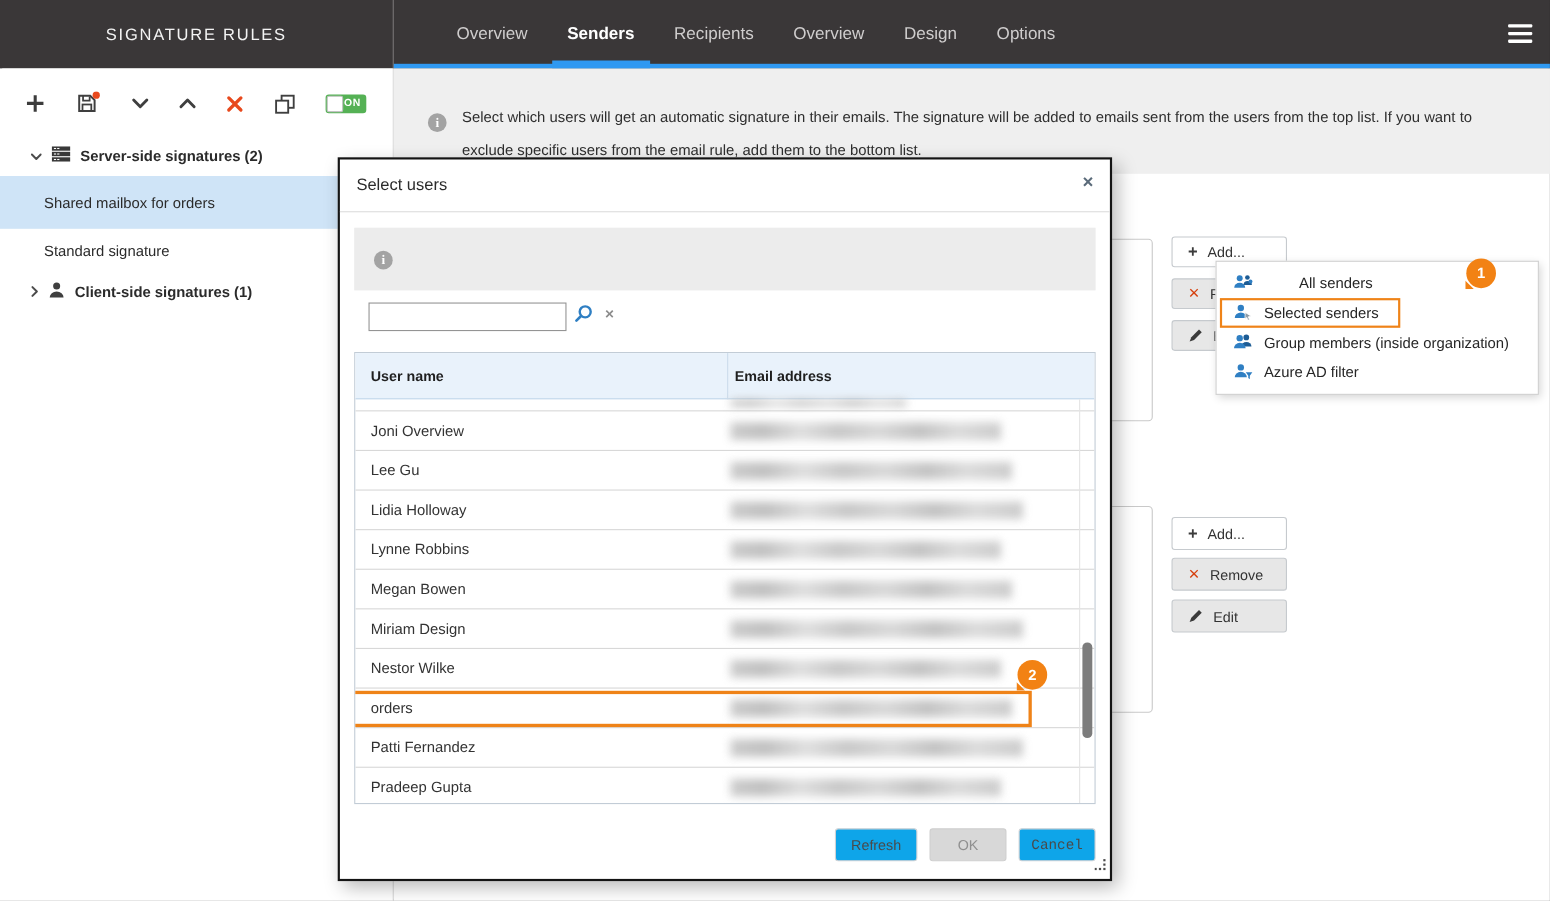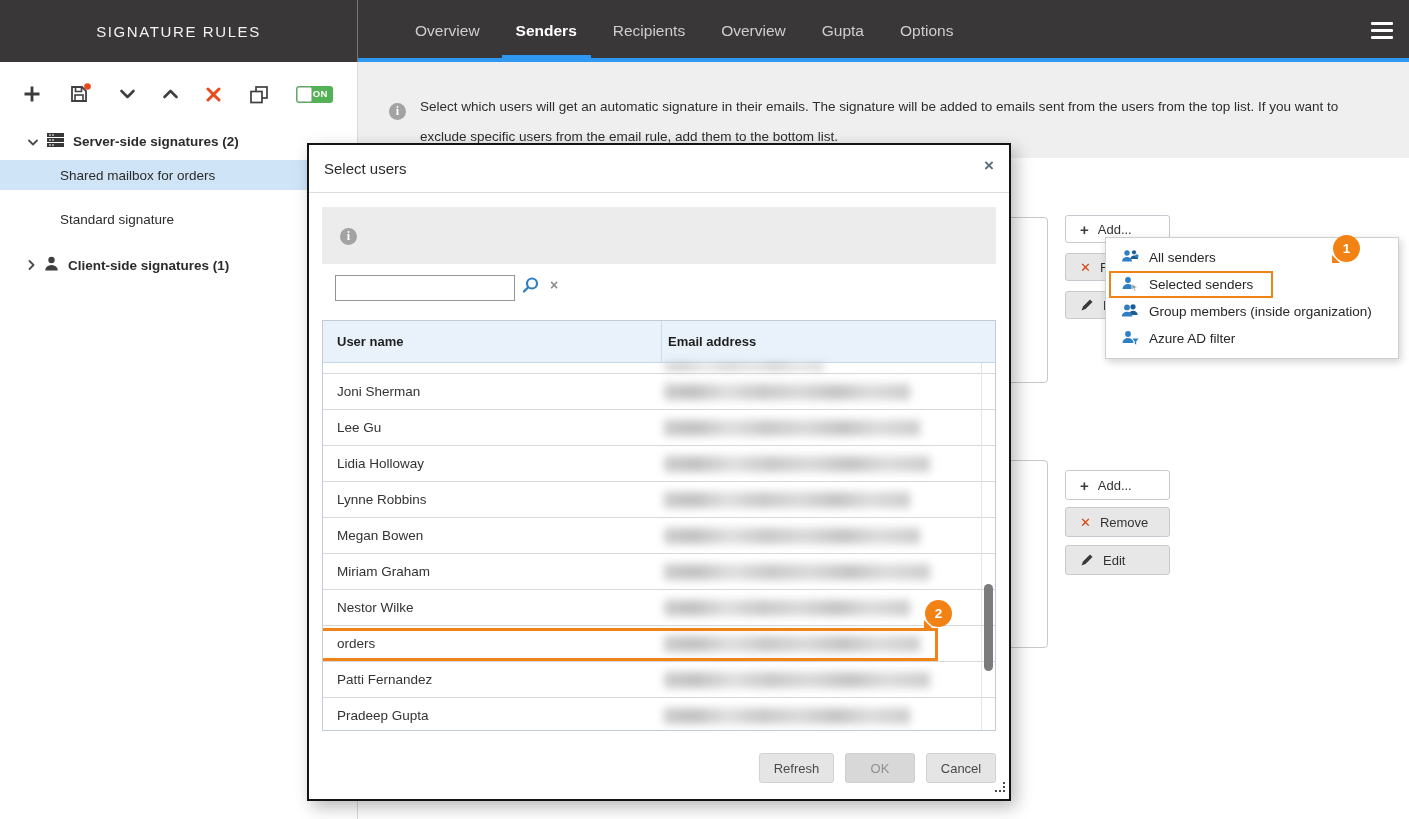--- a/index.html
+++ b/index.html
@@ -26,21 +26,21 @@
              border-right:1px solid #dadada; z-index:5; }
   .toolbar { position:absolute; left:0; top:14px; right:2px; height:36px; display:flex; align-items:center;
              justify-content:space-between; padding:0 22px; }
   .tool { position:relative; display:flex; align-items:center; justify-content:center; cursor:pointer; }
   .toggle { position:relative; width:37px; height:17px; background:#55b155; border-radius:3px; }
   .toggle .knob { position:absolute; left:1px; top:1px; width:15px; height:15px; background:#fff;
                   border:1px solid #c2c2c2; border-radius:2px; }
   .toggle .on { position:absolute; right:5px; top:2px; color:#fff; font-size:9.5px; font-weight:bold; letter-spacing:.5px;margin-left:23px; }
   .tree-row { position:absolute; left:0; right:0; display:flex; align-items:center; font-size:13.5px; color:#2b2b2b; cursor:pointer; }
   .tree-group { height:26px; padding-left:28px; font-weight:bold; gap:9px; }
-  .tree-child { height:30px; padding-left:60px; }
+  .tree-child { height:48px; padding-left:40px; }
   .tree-child.selected { background:#cfe4f7; }
 
   
   .main { position:absolute; left:358px; top:62px; right:0; bottom:0; background:#fff; }
   .info-band { position:absolute; left:0; top:0; right:0; height:96px; background:#efefef; }
   .info-icon { width:17px; height:17px; border-radius:50%; background:#a3a3a3; color:#fff; text-align:center;
                font-family:"Liberation Serif",serif; font-size:12px; font-weight:bold; line-height:17px; }
   .info-band .info-icon { position:absolute; left:31px; top:41px; }
   .info-band .text { position:absolute; left:62px; top:30px; width:962px; font-size:13.5px; line-height:30px; color:#2e2e2e; }
 
@@ -86,38 +86,38 @@
            font-size:13.5px; color:#333; cursor:pointer; }
   .t-row .nm { padding-left:14px; }
   .t-row.partial { height:11px; }
   .blurbar { position:absolute; left:341px; top:10px; width:256px; height:16px; filter:blur(4px); opacity:.85;
              background:linear-gradient(90deg,#c4c4c4 0%,#b6b6b6 12%,#dadada 26%,#bfbfbf 40%,#d3d3d3 55%,#b9b9b9 70%,#d6d6d6 84%,#c3c3c3 100%); }
   .partial .blurbar { top:0; height:7px; width:160px; }
   .v-gutter { position:absolute; left:658px; top:42px; bottom:0; width:1px; background:#e4e4e4; }
   .scroll-thumb { position:absolute; left:661px; top:263px; width:9px; height:87px; background:#7c7c7c; border-radius:5px; cursor:pointer; }
   .orders-hl { position:absolute; left:-4px; width:619px; height:33px; border:3px solid #ef8318; z-index:6; pointer-events:none; }
 
-  .m-btn { position:absolute; top:608px; height:30px; background:#e5e5e5; border:1px solid #cfd2d6; border-radius:3px;
+  .m-btn { position:absolute; top:608px; height:30px; background:#0ea5e9; border:1px solid #cfd2d6; border-radius:3px;
            font-size:13px; color:#4a4a4a; display:flex; align-items:center; justify-content:center; cursor:pointer; }
   .m-btn.disabled { background:#d8d8d8; color:#8f8f8f; border-color:#cfcfcf; cursor:default; }
   .m-grip { position:absolute; right:3px; bottom:2px; }
 </style>
 </head>
 <body>
 
 <div class="screen">
 
   <div class="titlebar">
     <div class="brand">SIGNATURE RULES</div>
     <div class="tabbar">
         <div class="tab">Overview</div>
         <div class="tab active">Senders</div>
         <div class="tab">Recipients</div>
         <div class="tab">Overview</div>
-        <div class="tab">Gupta</div>
+        <div class="tab">Design</div>
         <div class="tab">Options</div>
       </div>
     <div class="accentline"></div>
     <div class="hamburger">
         <span></span>
         <span></span>
         <span></span>
       </div>
   </div>
 
@@ -240,21 +240,21 @@
 
     <div class="dropdown" id="addMenu">
         <div class="menu-item">
           <span><svg width="18" height="15" viewBox="0 0 18 15">
               <circle cx="6" cy="4" r="2.7" fill="#2f7fc3"></circle>
               <path d="M1 12.5 a5 4.5 0 0 1 10 0 z" fill="#2f7fc3"></path>
               <circle cx="13" cy="3.3" r="2.1" fill="#1d5c95"></circle>
               <path d="M9.5 10 a3.8 3.5 0 0 1 7.6 0 z" fill="#1d5c95"></path>
               <circle cx="15.8" cy="7" r="1.8" fill="#2f7fc3"></circle>
             </svg></span>
-          <div class="" style="display: inline;">All senders</div>
+          <div class="" style="display: inline; margin-left: 32px;">All senders</div>
         </div>
         <div class="menu-item">
           <span><svg width="18" height="15" viewBox="0 0 18 15">
               <circle cx="7" cy="4" r="2.9" fill="#2f7fc3"></circle>
               <path d="M1.5 13 a5.5 5 0 0 1 11 0 z" fill="#2f7fc3"></path>
               <path d="M11 8 L16.5 11.5 L13.8 12 L15 14.8 L13.4 15 L12.4 12.4 L10.8 13.8 Z" fill="#8d9aa5" stroke="#fff" stroke-width=".7"></path>
             </svg></span>
           <div class="" style="display: inline;">Selected senders</div>
           <div class="hl-box"></div>
         </div>
@@ -302,41 +302,41 @@
     <div class="m-table">
       <div class="t-head">
         <div class="c1">User name</div>
         <div class="c2">Email address</div>
       </div>
       <div class="t-body" id="tbody">
           <div class="t-row partial">
             <div class="blurbar"></div>
           </div>
           <div class="t-row">
-            <div class="nm">Joni Sherman</div>
+            <div class="nm">Joni Overview</div>
             <div class="blurbar" style="width: 246px;"></div>
           </div>
           <div class="t-row">
             <div class="nm">Lee Gu</div>
             <div class="blurbar" style="width: 256px;"></div>
           </div>
           <div class="t-row">
             <div class="nm">Lidia Holloway</div>
             <div class="blurbar" style="width: 266px;"></div>
           </div>
           <div class="t-row">
             <div class="nm">Lynne Robbins</div>
             <div class="blurbar" style="width: 246px;"></div>
           </div>
           <div class="t-row">
             <div class="nm">Megan Bowen</div>
             <div class="blurbar" style="width: 256px;"></div>
           </div>
           <div class="t-row">
-            <div class="nm">Miriam Graham</div>
+            <div class="nm">Miriam Design</div>
             <div class="blurbar" style="width: 266px;"></div>
           </div>
           <div class="t-row">
             <div class="nm">Nestor Wilke</div>
             <div class="blurbar" style="width: 246px;"></div>
           </div>
           <div class="t-row">
             <div class="nm">orders</div>
             <div class="blurbar" style="width: 256px;"></div>
           </div>
@@ -349,21 +349,21 @@
             <div class="blurbar" style="width: 246px;"></div>
           </div>
         </div>
       <div class="v-gutter"></div>
       <div class="scroll-thumb"></div>
       <div class="orders-hl" id="ordersHl" style="top: 307px;"></div>
     </div>
 
     <div class="m-btn" style="left:450px; width:75px;">Refresh</div>
     <div class="m-btn disabled" id="okBtn" style="left:536px; width:70px;text-align:right;">OK</div>
-    <div class="m-btn" style="left:617px; width:70px;">Cancel</div>
+    <div class="m-btn" style="left:617px; width:70px;font-family:Liberation Mono, monospace;">Cancel</div>
 
     <span class="m-grip">
       <svg width="11" height="11" viewBox="0 0 11 11">
           <g fill="#4a4a4a">
             <rect x="8" y="0" width="2" height="2"></rect>
             <rect x="8" y="4" width="2" height="2"></rect>
             <rect x="8" y="8" width="2" height="2"></rect>
             <rect x="4" y="8" width="2" height="2"></rect>
             <rect x="0" y="8" width="2" height="2"></rect>
           </g>

